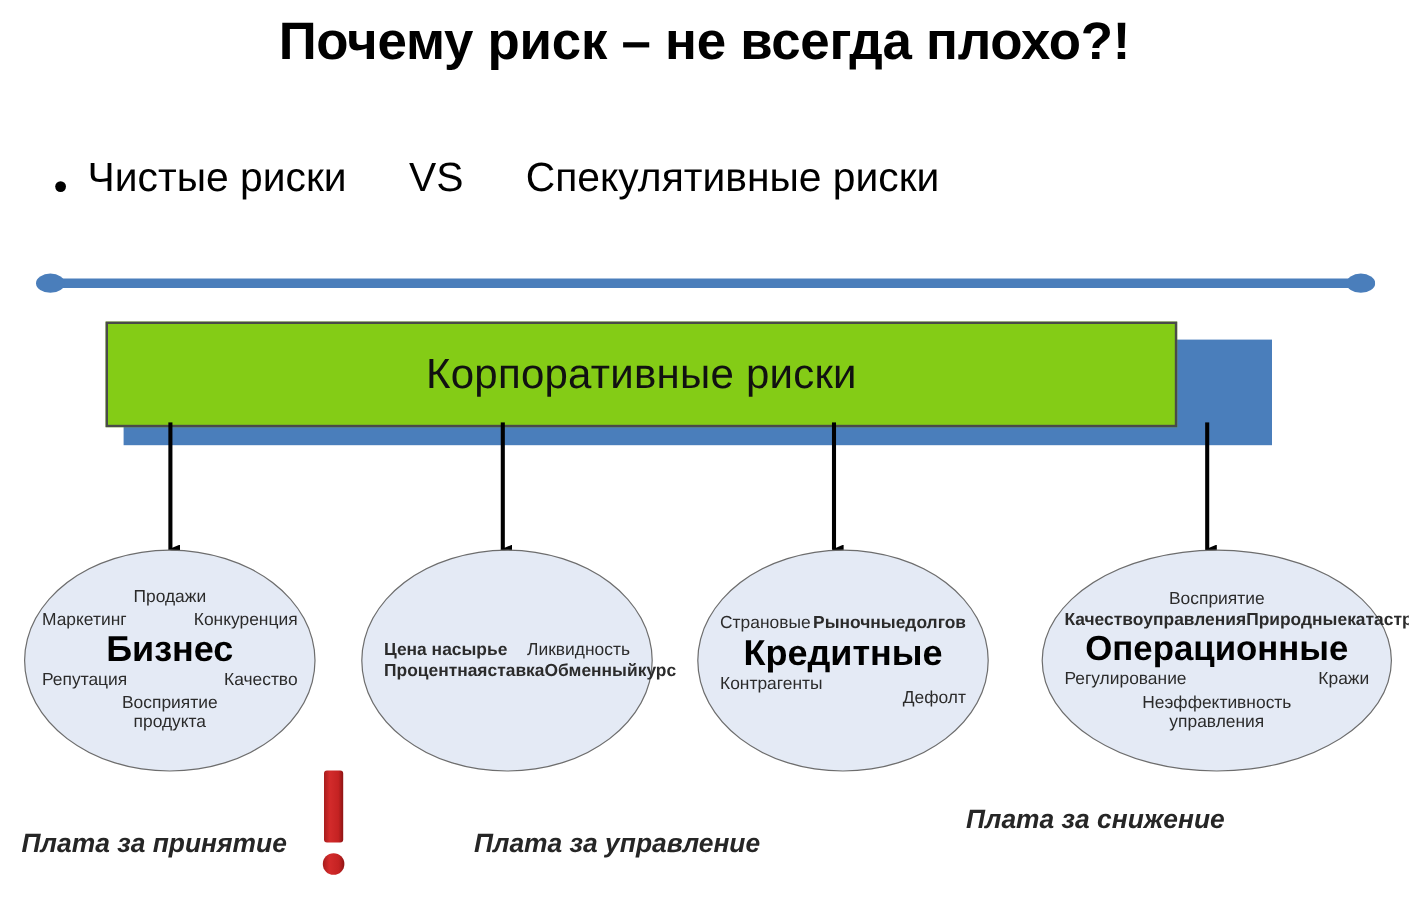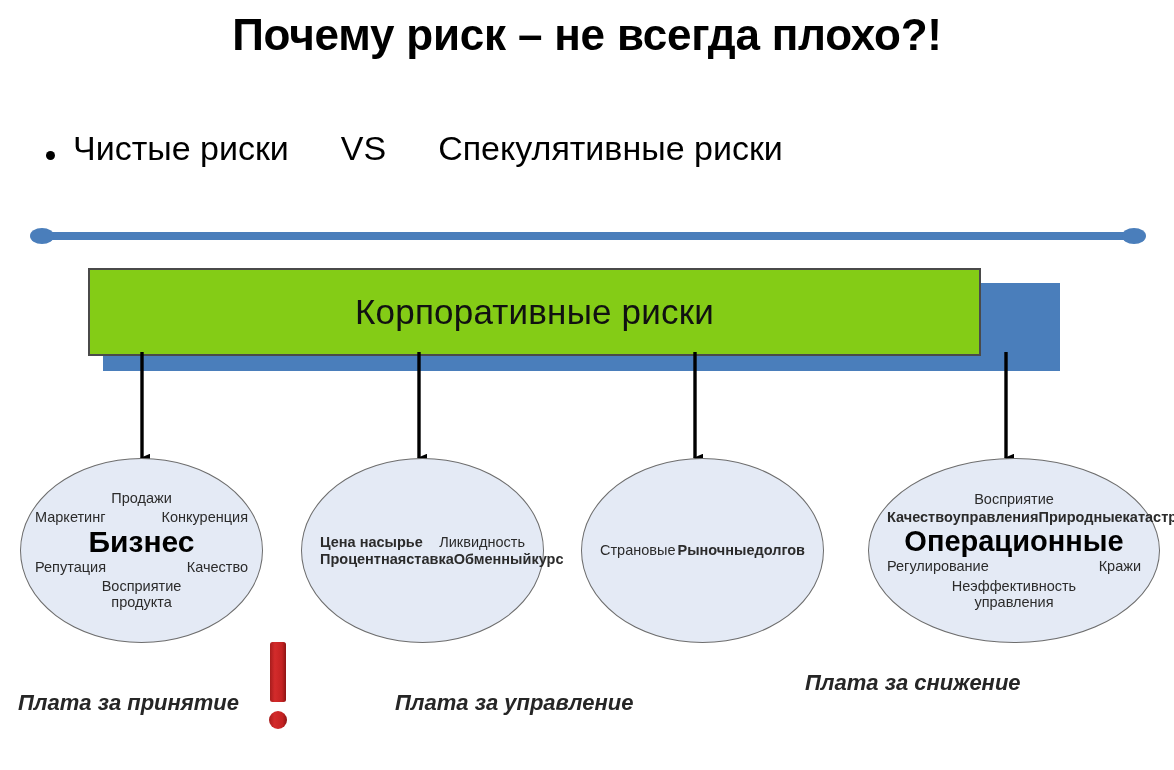--- a/index.html
+++ b/index.html
@@ -268,20 +268,25 @@
   </div>
 
   <div class="ellipse e3">
     <div class="ell-inner">
       <div class="kw-row gap-md">
         <span class="kw">Страновые</span>
         <span class="stack">
           <span class="kw">Рыночные</span>
           <span class="kw">долгов</span>
         </span>
+      </div>
+      <div class="ell-main">Кредитные</div>
+      <div class="kw-row gap-md">
+        <span class="kw">Контрагенты</span>
+        <span class="kw" style="margin-top:12px;">Дефолт</span>
       </div>
     </div>
   </div>
 
   <div class="ellipse e4">
     <div class="ell-inner">
       <div class="kw kw-top">Восприятие</div>
       <div class="kw-row gap-md">
         <span class="stack">
           <span class="kw">Качество</span>

